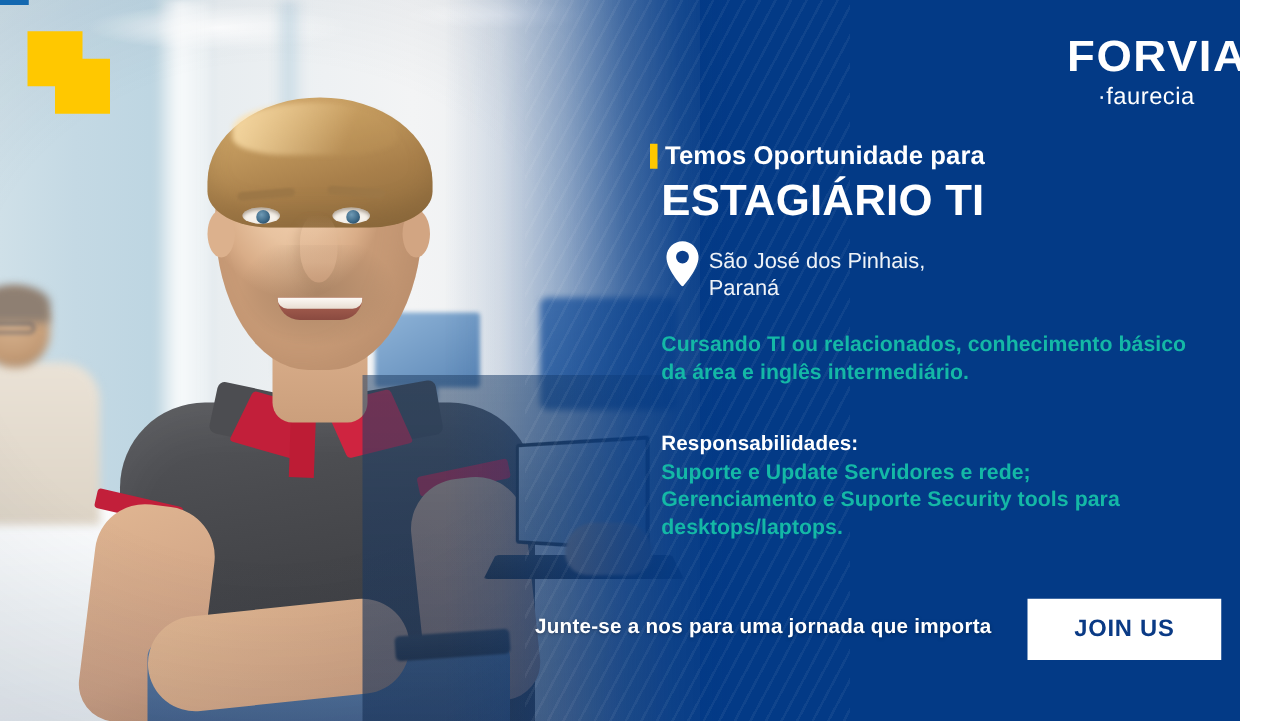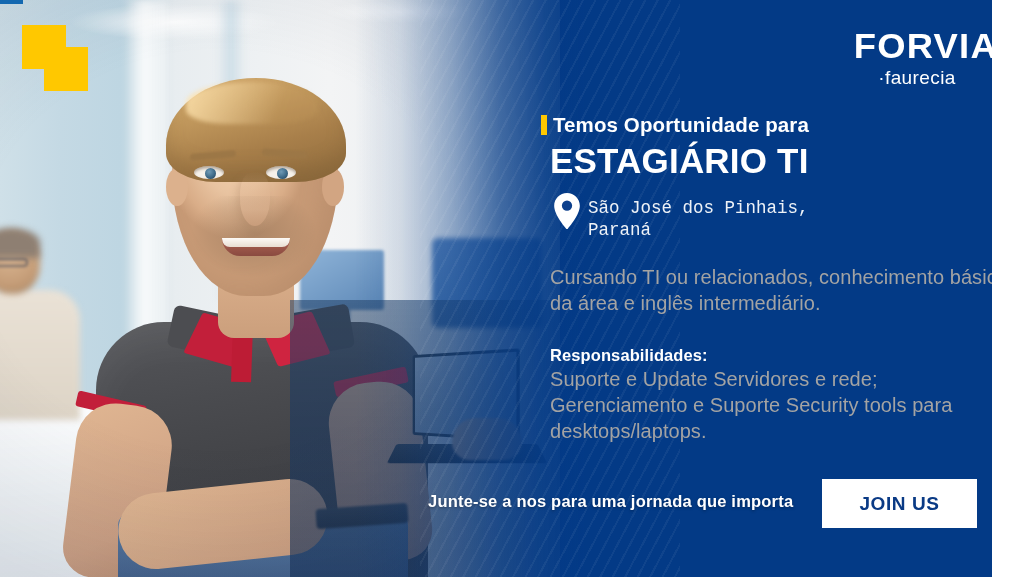--- a/index.html
+++ b/index.html
@@ -303,51 +303,51 @@
     transform:scaleX(1.04); transform-origin:right center;
   }
   .logo-faurecia {
     margin-top:5px;
     font-family:"Liberation Sans", sans-serif;
     font-weight:400; font-size:19px; letter-spacing:.4px;
     color:#ffffff; line-height:1;text-align:center;
   }
 
   
-  .content { position:absolute; left:550px; top:0; width:470px; height:577px; }
+  .content { position:absolute; left:529px; top:0; width:470px; height:577px; }
 
   .kicker-row { position:absolute; left:-9px; top:115px; display:flex; align-items:center; }
   .kicker-bar { width:6px; height:20px; background:#FFC800; margin-right:6px; }
   .kicker-text {
     font-size:20.5px; font-weight:700; color:#ffffff;
     letter-spacing:.1px; line-height:1; white-space:nowrap;
   }
 
   .job-title {
     position:absolute; left:0; top:142px;
     font-size:35px; font-weight:700; color:#ffffff;
     letter-spacing:.2px; line-height:1.08; white-space:nowrap;
   }
 
-  .location-row { position:absolute; left:3px; top:192px; display:flex; align-items:flex-start;font-family:Liberation Mono, monospace; }
+  .location-row { position:absolute; left:3px; top:192px; display:flex; align-items:flex-start; }
   .pin-icon { width:28px; height:38px; flex:none; margin-right:7px; }
   .location-text {
     font-size:17.5px; font-weight:400; color:#eef2f7;
     line-height:1.28; padding-top:5px; white-space:pre-line;
   }
 
   .section { position:absolute; left:0; width:460px; }
   .sec-qual { top:265px; }
   .sec-resp { top:345px; }
   .sec-head {
     font-size:16.5px; font-weight:700; color:#ffffff;
     line-height:1.3; margin-bottom:1px; letter-spacing:.1px;
   }
   .sec-body {
-    font-size:20px; font-weight:400; color:#a3a3a3;
+    font-size:17px; font-weight:700; color:#14b8a6;
     line-height:1.28; white-space:pre-line; letter-spacing:.05px;
   }
 
   .contact {
     position:absolute; left:2px; top:443px;
     font-size:17px; font-weight:700; color:#ffffff;
     letter-spacing:.1px; white-space:nowrap;
   }
 
   

